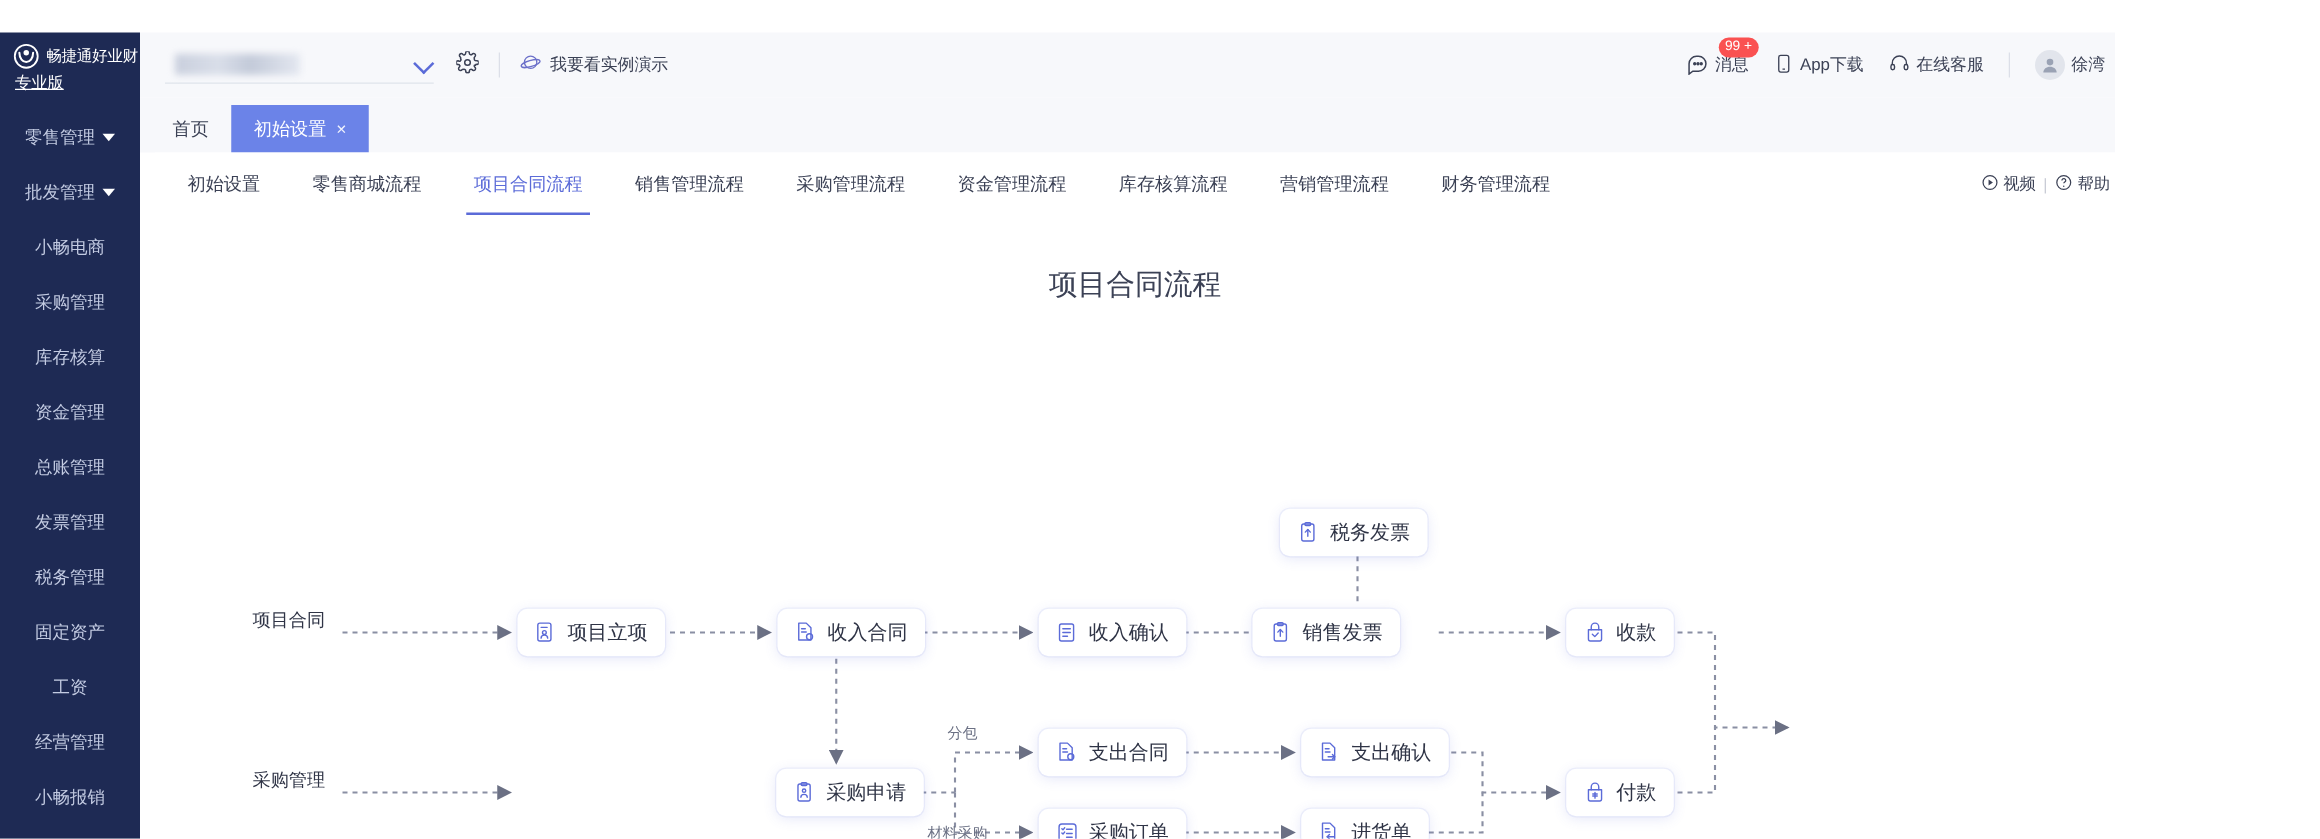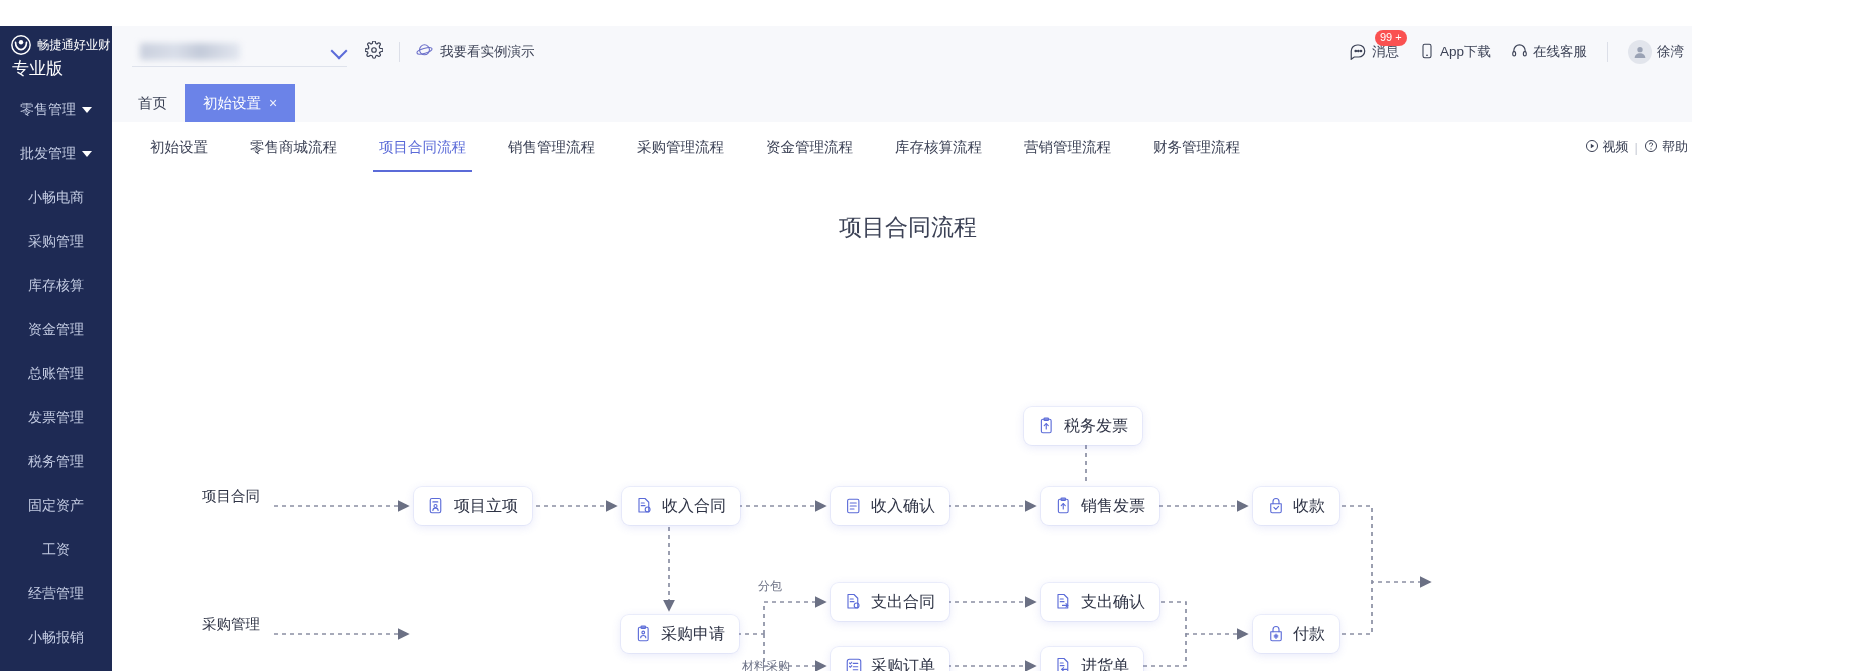--- a/index.html
+++ b/index.html
@@ -17,21 +17,21 @@
   }
   .brand {
     height: 52px; padding: 8px 8px 0 10px; position: relative;
   }
   .brand-row { display: flex; align-items: center; gap: 5px; }
   .brand-logo { width: 22px; height: 22px; flex: 0 0 22px; }
   .brand-name {
     font-size: 12.5px; color: #ffffff; white-space: nowrap; letter-spacing: -0.3px;
   }
   .brand-sub {
-    font-size: 17px; color: #ffffff; margin-top: 1px; padding-left: 2px;
+    font-size: 13px; color: #ffffff; margin-top: 1px; padding-left: 2px; text-decoration: underline;
   }
   .nav { margin-top: 10px; }
   .nav-item {
     height: 44px; display: flex; align-items: center; justify-content: center;
     font-size: 14px; color: #c3cbe2; cursor: pointer; gap: 6px;
   }
   .caret {
     display: inline-block; width: 0; height: 0;
     border-left: 5px solid transparent; border-right: 5px solid transparent;
     border-top: 6px solid #ffffff;
@@ -380,21 +380,21 @@
         </div>
         <div class="node" style="left: 707px; top: 226px;">
           <svg width="18" height="18" viewBox="0 0 24 24" fill="none" stroke="#5b6bd8" stroke-width="1.5" stroke-linecap="round" stroke-linejoin="round">
             <rect x="3.5" y="3" width="15" height="18" rx="2"></rect>
             <line x1="7" y1="8" x2="15" y2="8"></line>
             <line x1="7" y1="12" x2="15" y2="12"></line>
             <line x1="7" y1="16" x2="12" y2="16"></line>
           </svg>
           <span>收入确认</span>
         </div>
-        <div class="node" style="left: 917px; top: 226px;">
+        <div class="node" style="left: 878px; top: 226px;">
           <svg width="18" height="18" viewBox="0 0 24 24" fill="none" stroke="#5b6bd8" stroke-width="1.5" stroke-linecap="round" stroke-linejoin="round">
             <rect x="4.5" y="3" width="13" height="18" rx="2"></rect>
             <rect x="8" y="1.5" width="6" height="3" rx="1"></rect>
             <path d="M11 16V9"></path>
             <path d="M8.3 11.6L11 8.9l2.7 2.7"></path>
           </svg>
           <span>销售发票</span>
         </div>
         <div class="node" style="left: 1129px; top: 226px;">
           <svg width="18" height="18" viewBox="0 0 24 24" fill="none" stroke="#5b6bd8" stroke-width="1.5" stroke-linecap="round" stroke-linejoin="round">

